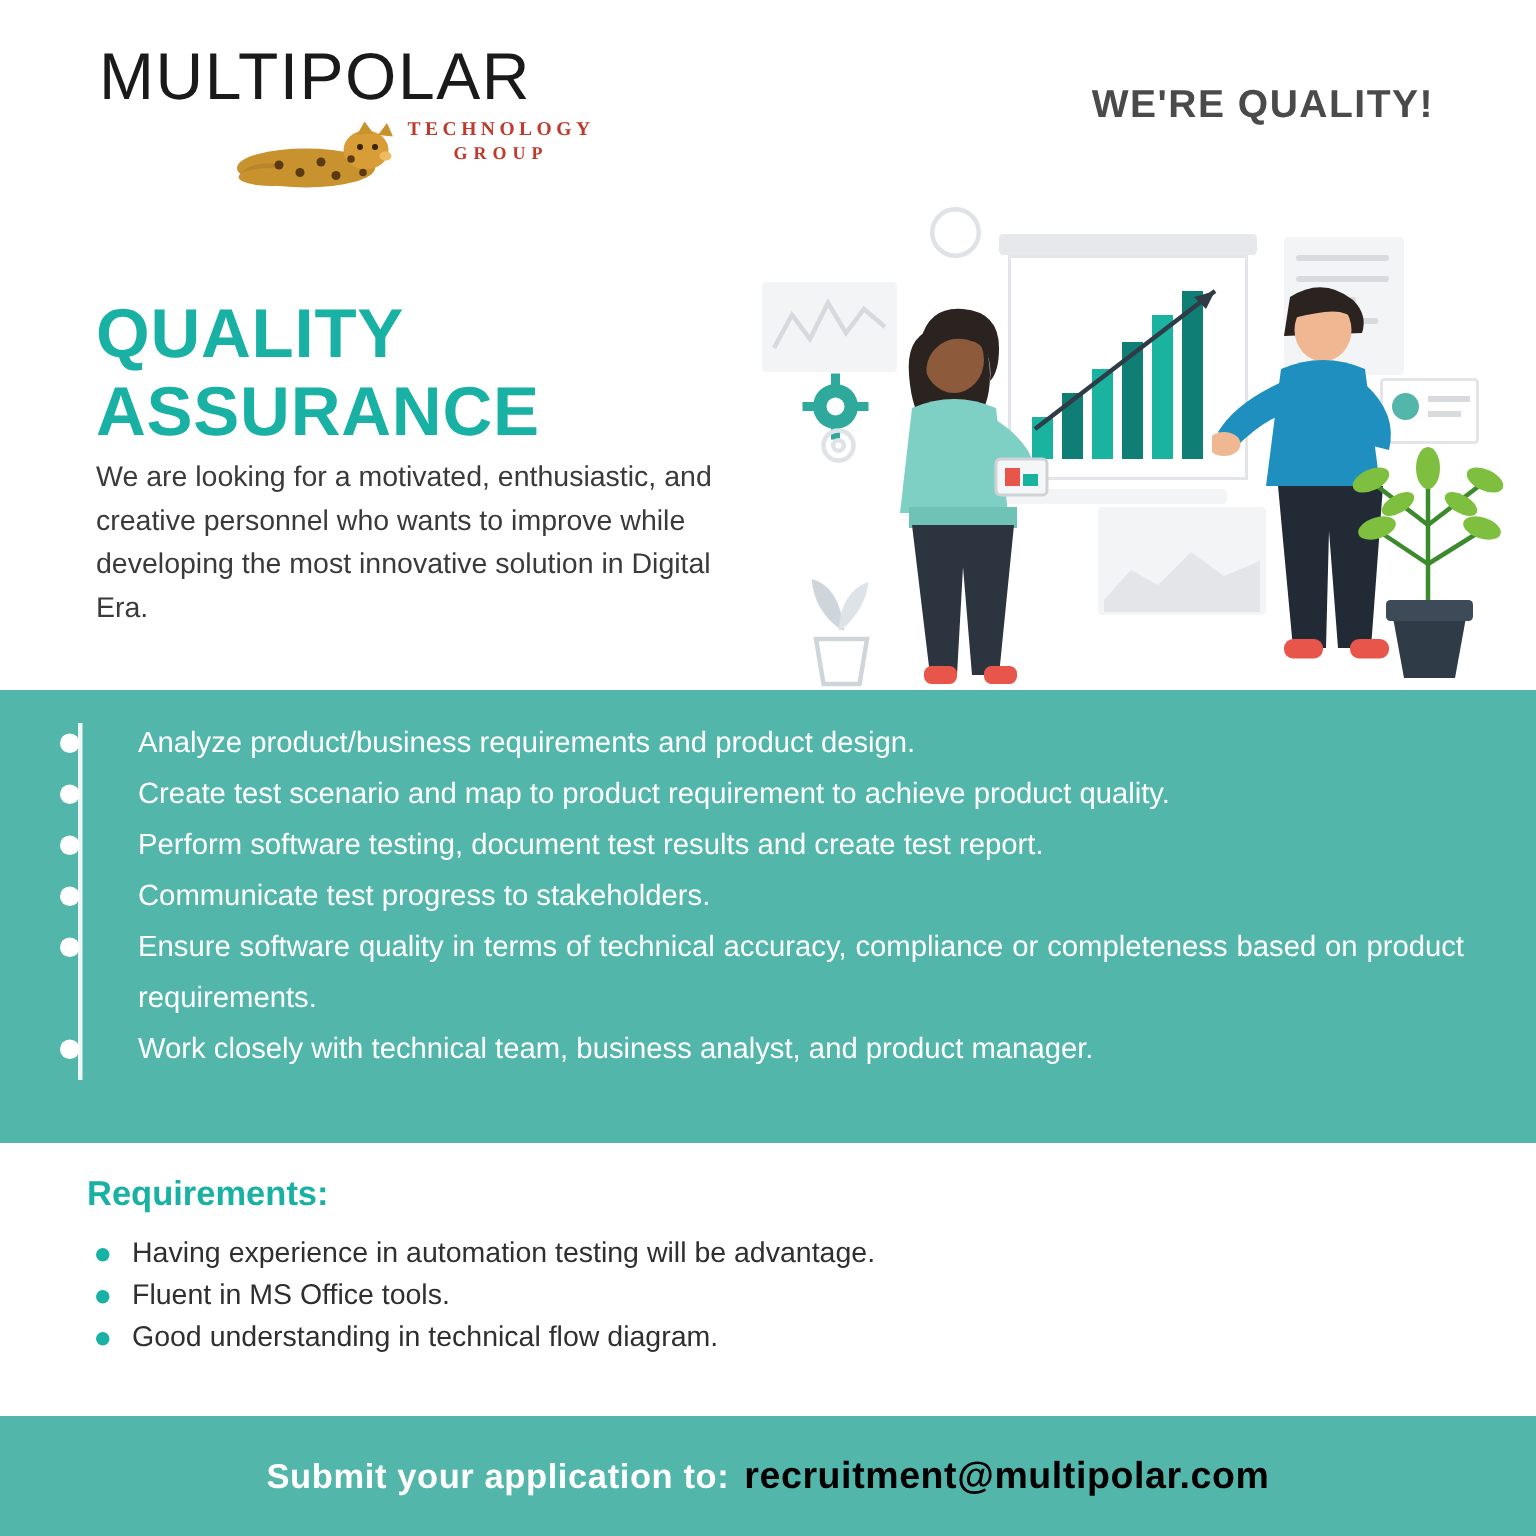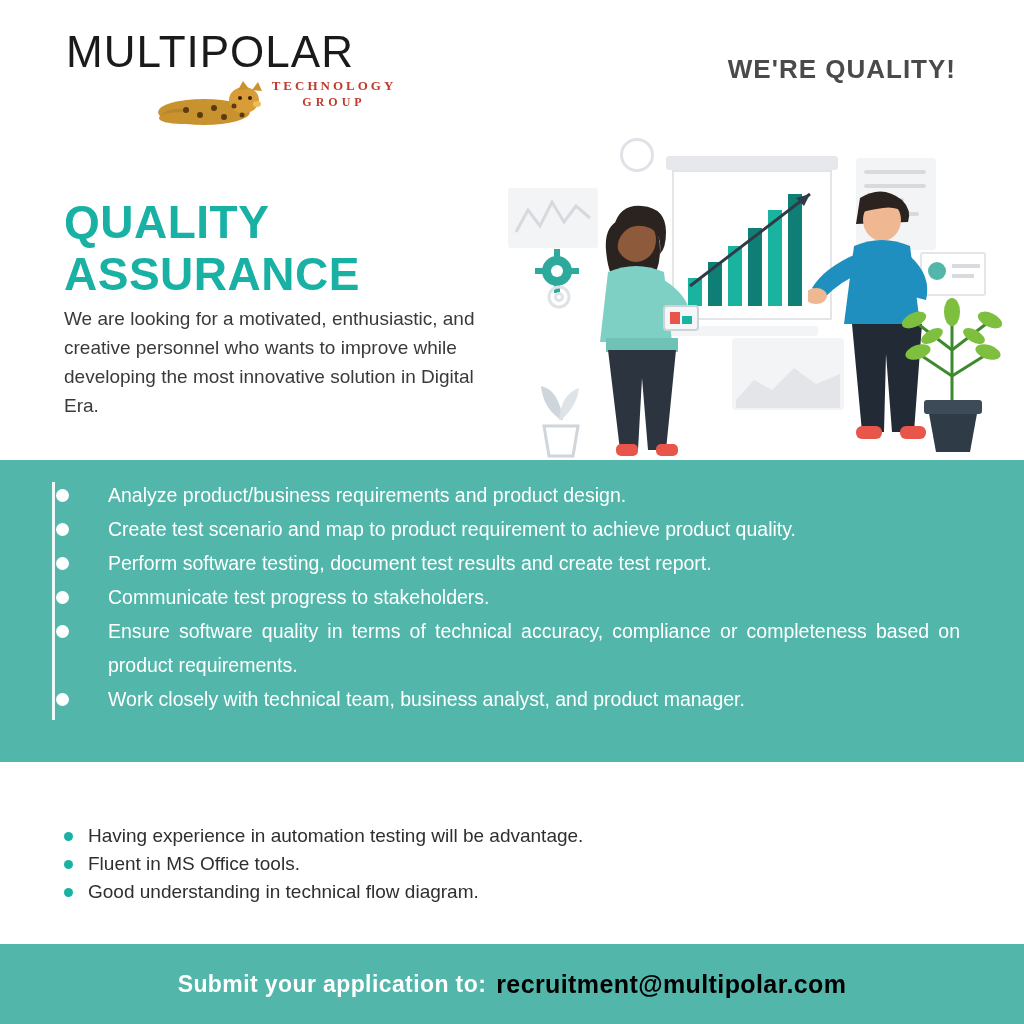--- a/index.html
+++ b/index.html
@@ -76,21 +76,21 @@
   .avatar-card {
     position: absolute; left: 420px; top: 122px; width: 66px; height: 44px;
     background: #ffffff; border: 2px solid #e3e5e8; border-radius: 3px;
   }
 
   
   .band {
     position: absolute; top: 460px; left: 0; width: 1024px; height: 302px;
     background: #53b6ab;
   }
-  .band ul { list-style: none; position: relative; margin: 0; padding: 16px; }
+  .band ul { list-style: none; position: relative; margin: 0; padding: 0; }
   .timeline {
     position: absolute; left: 52px; top: 22px; width: 3px; height: 238px;
     background: #ffffff; opacity: 0.9;
   }
   .band li {
     position: relative;
     color: #ffffff; font-size: 19.5px; line-height: 34px;
     font-weight: 500;
     margin-left: 92px; margin-right: 48px;
     text-align: justify;
@@ -287,20 +287,21 @@
     <ul style="padding-top:18px;">
       <li>Analyze product/business requirements and product design.</li>
       <li>Create test scenario and map to product requirement to achieve product quality.</li>
       <li>Perform software testing, document test results  and create test report.</li>
       <li>Communicate test progress to stakeholders.</li>
       <li>Ensure software quality in terms of technical accuracy, compliance or completeness based on product requirements.</li>
       <li>Work closely with technical team, business analyst, and product manager.</li>
     </ul>
   </div>
 
+  <div class="req-title">Requirements:</div>
   <ul class="req-list">
     <li>Having experience in automation testing will be advantage.</li>
     <li>Fluent in MS Office tools.</li>
     <li>Good understanding in technical flow diagram.</li>
   </ul>
 
   <div class="footer">
     <span class="footer-text">Submit your application to:</span>
     <span class="footer-email">recruitment@multipolar.com</span>
   </div>

